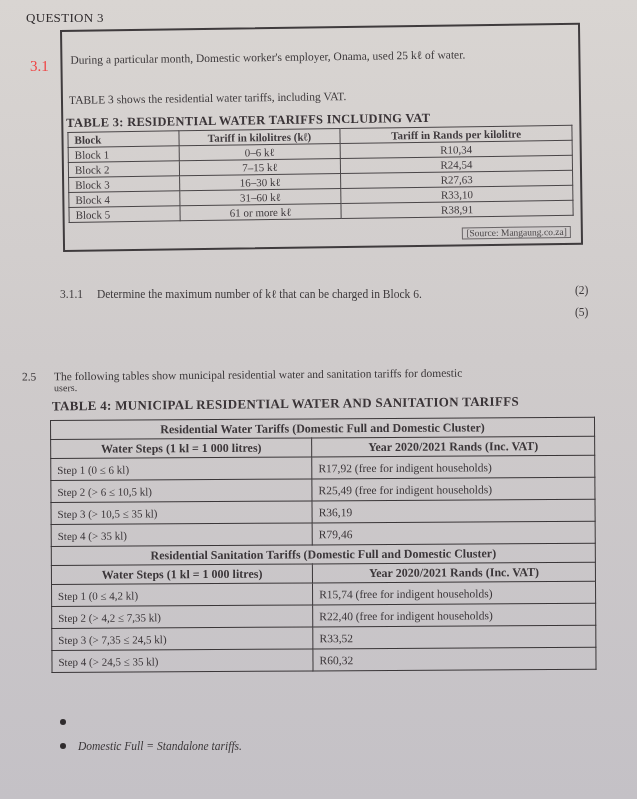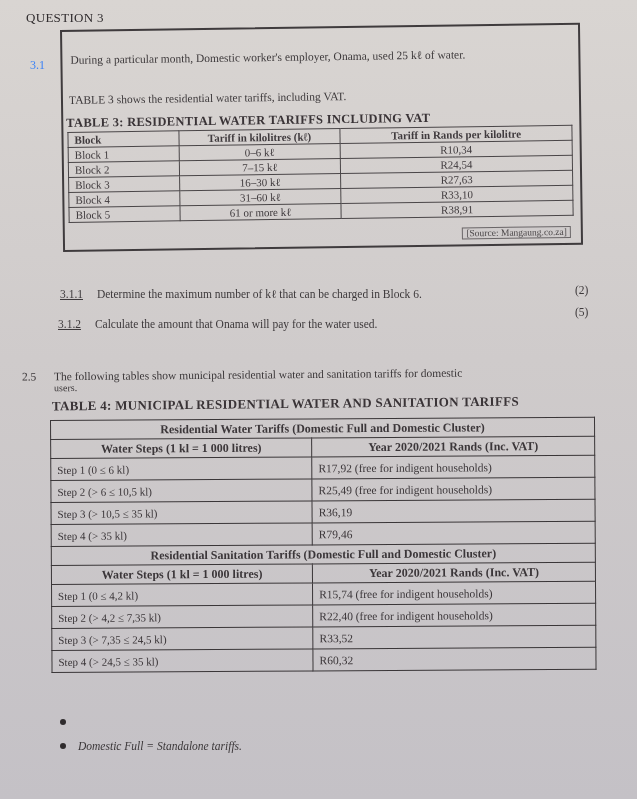--- a/index.html
+++ b/index.html
@@ -22,22 +22,22 @@
     }
     .q-heading {
       position: absolute;
       left: 26px; top: 10px;
       font-size: 13px;
       letter-spacing: 0.3px;
       color: #2f2b2d;
     }
     .q-num {
       position: absolute;
-      font-size: 12px;
-      color: #3b82f6;
+      font-size: 15px;
+      color: #ef4444;
     }
     .box31 {
       position: absolute;
       left: 60px; top: 30px;
       width: 520px; height: 222px;
       border: 2px solid #3f3b3d;
       transform: rotate(-0.8deg);
       transform-origin: left top;
       box-sizing: border-box;
     }
@@ -98,21 +98,21 @@
       position: absolute;
       left: 60px; top: 256px;
       font-size: 11.5px;
       color: #3d393b;
     }
     .subq {
       position: absolute;
       font-size: 11.5px;
       color: #3d393b;
     }
-    .subq .num { display: inline-block; width: 34px; text-decoration: underline; }
+    .subq .num { display: inline-block; width: 34px; }
     .marks {
       position: absolute;
       font-size: 11.5px;
       color: #3d393b;
     }
     .q32 {
       position: absolute;
       left: 22px; top: 368px;
       font-size: 11.5px;
       color: #3a3638;
@@ -229,24 +229,20 @@
     <div class="source">[Source: Mangaung.co.za]</div>
   </div>
 
 
   <div class="subq" style="left:60px; top:288px;">
     <span class="num">3.1.1</span>
     <span>Determine the maximum number of kℓ that can be charged in Block 6.</span>
   </div>
   <div class="marks" style="left:575px; top:284px;">(2)</div>
 
-  <div class="subq" style="left:58px; top:318px;">
-    <span class="num">3.1.2</span>
-    <span>Calculate the amount that Onama will pay for the water used.</span>
-  </div>
   <div class="marks" style="left:575px; top:306px;">(5)</div>
 
   <div class="q32">
     <span class="num">2.5</span><span>The following tables show municipal residential water and sanitation tariffs for domestic</span>
     <span class="cont">users.</span>
   </div>
 
   <div class="table4-title">TABLE 4: MUNICIPAL RESIDENTIAL WATER AND SANITATION TARIFFS</div>
 
   <table class="t4">

